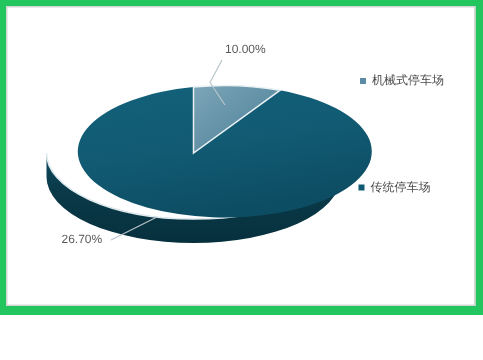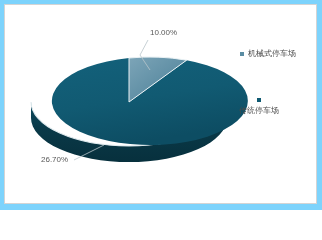--- a/index.html
+++ b/index.html
@@ -12,21 +12,21 @@
     height: 210px;
     font-family: "Liberation Sans", "DejaVu Sans", sans-serif;
     overflow: hidden;
   }
   #chart-frame {
     position: absolute;
     left: 0;
     top: 0;
     width: 322px;
     height: 210px;
-    background: #7dd3fc;
+    background: #22c55e;
     box-sizing: border-box;
   }
   #frame-border {
     position: absolute;
     left: 4px;
     top: 4px;
     width: 313px;
     height: 200px;
     border: 1px solid #d4d4d4;
     box-sizing: border-box;
@@ -55,21 +55,21 @@
     height: 210px;
   }
   .legend-item {
     position: absolute;
     display: flex;
     align-items: center;
     gap: 4px;
     white-space: nowrap;
   }
   .legend-item-0 { top: 49px; left: 1px; }
-  .legend-item-1 { top: 98px; left: 0px; flex-direction: column; }
+  .legend-item-1 { top: 120px; left: 0px; }
   .legend-swatch {
     width: 4px;
     height: 4px;
     flex: 0 0 auto;
   }
   .legend-label {
     font-size: 8px;
     color: #4a4a4a;
     letter-spacing: 0px;
     line-height: 10px;

